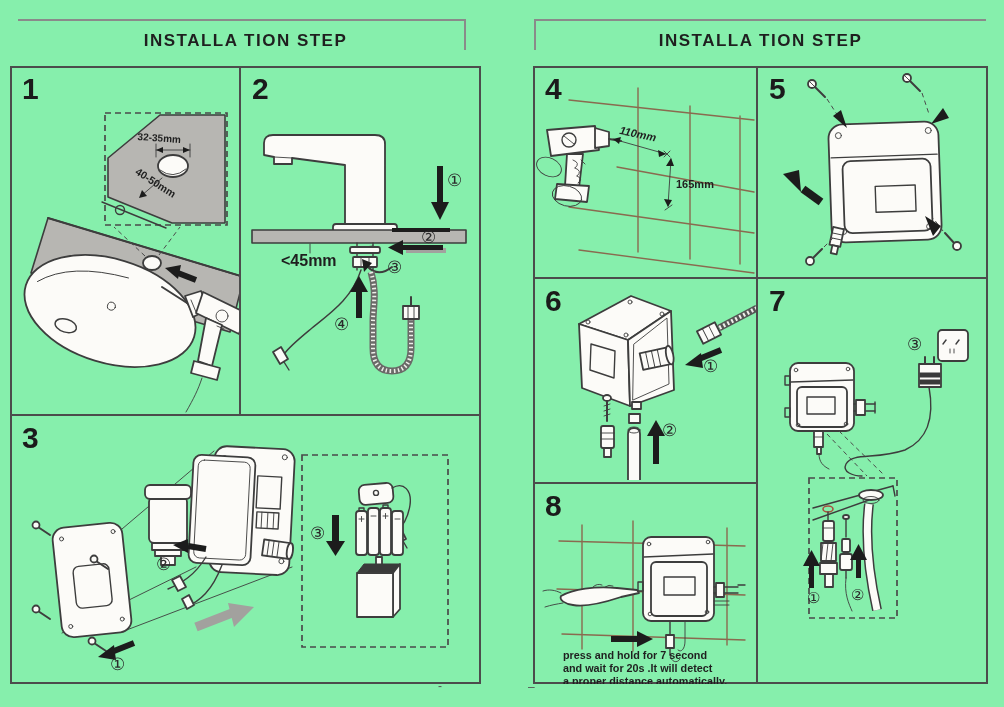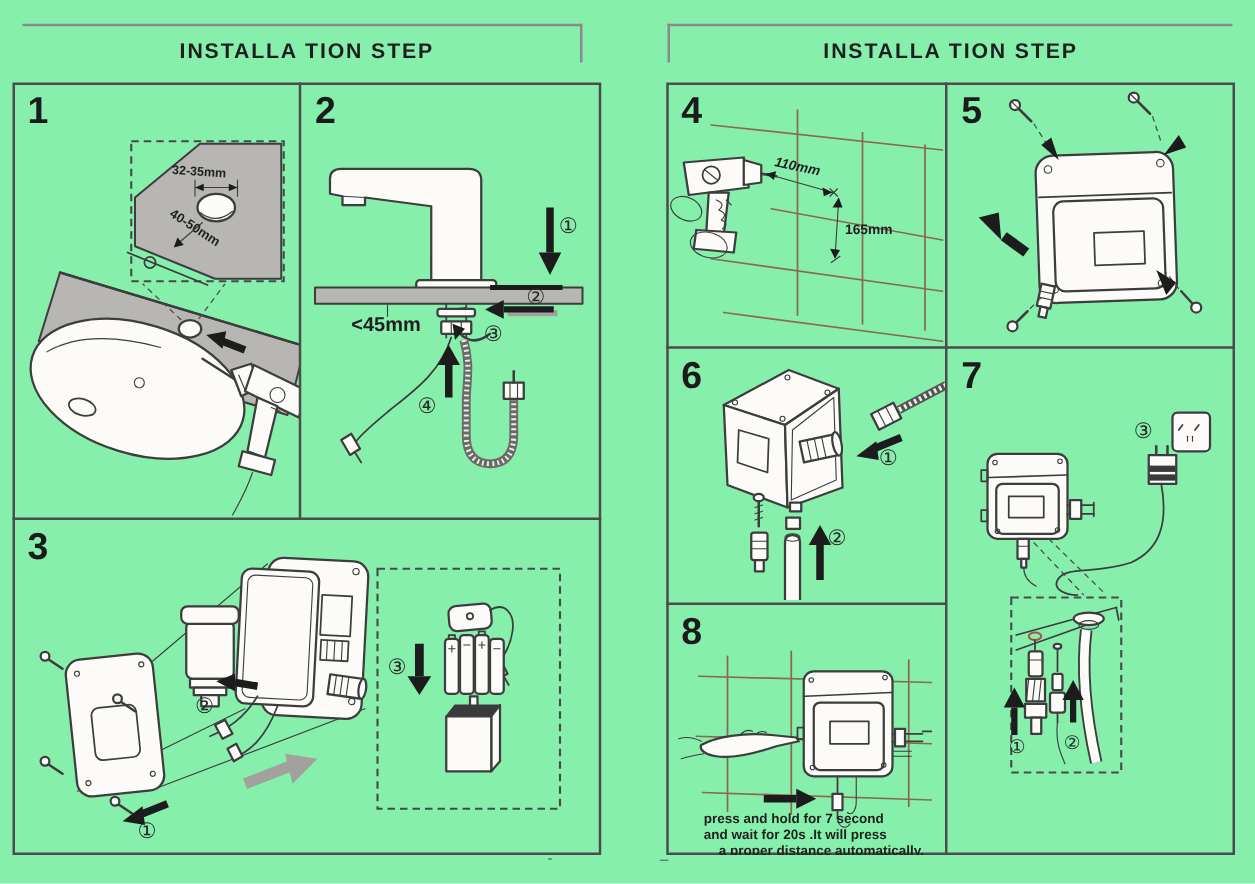--- a/index.html
+++ b/index.html
@@ -514,22 +514,22 @@
 
       <path class="fw" stroke-width="1.6" d="M28,113 C40,106 62,103 84,105 L104,107 L106,110 L88,114 C70,120 52,124 40,122 C32,121 26,117 28,113 Z"></path>
       <path class="thin" d="M60,104 q4,-4 9,-2 M72,104 q4,-3 8,-1"></path>
       <path class="thin" d="M10,108 C16,106 22,107 28,110 M12,124 C18,122 24,121 30,120"></path>
 
       <rect class="blk" x="78" y="153" width="26" height="6"></rect>
       <polygon class="blk" points="104,148 104,164 120,156"></polygon>
     </svg>
     <span class="stepnum" style="left:12px;top:8px">8</span>
     <div class="cap" style="left:30px;top:166px">press and hold for 7 second</div>
-    <div class="cap" style="left:30px;top:179px">and wait for 20s .It will press</div>
-    <div class="cap" style="left:42px;top:192px">a proper distance automatically.</div>
+    <div class="cap" style="left:30px;top:179px">and wait for 20s .It will detect</div>
+    <div class="cap" style="left:30px;top:192px">a proper distance automatically.</div>
   </div>
 
   <div class="div" style="left:756px;top:66px;width:2px;height:618px"></div>
   <div class="div" style="left:533px;top:277px;width:455px;height:2px"></div>
   <div class="div" style="left:533px;top:482px;width:224px;height:2px"></div>
   <span class="pgmark" style="left:528px;top:680px">–</span>
 
 </div>
 
 </body></html>

